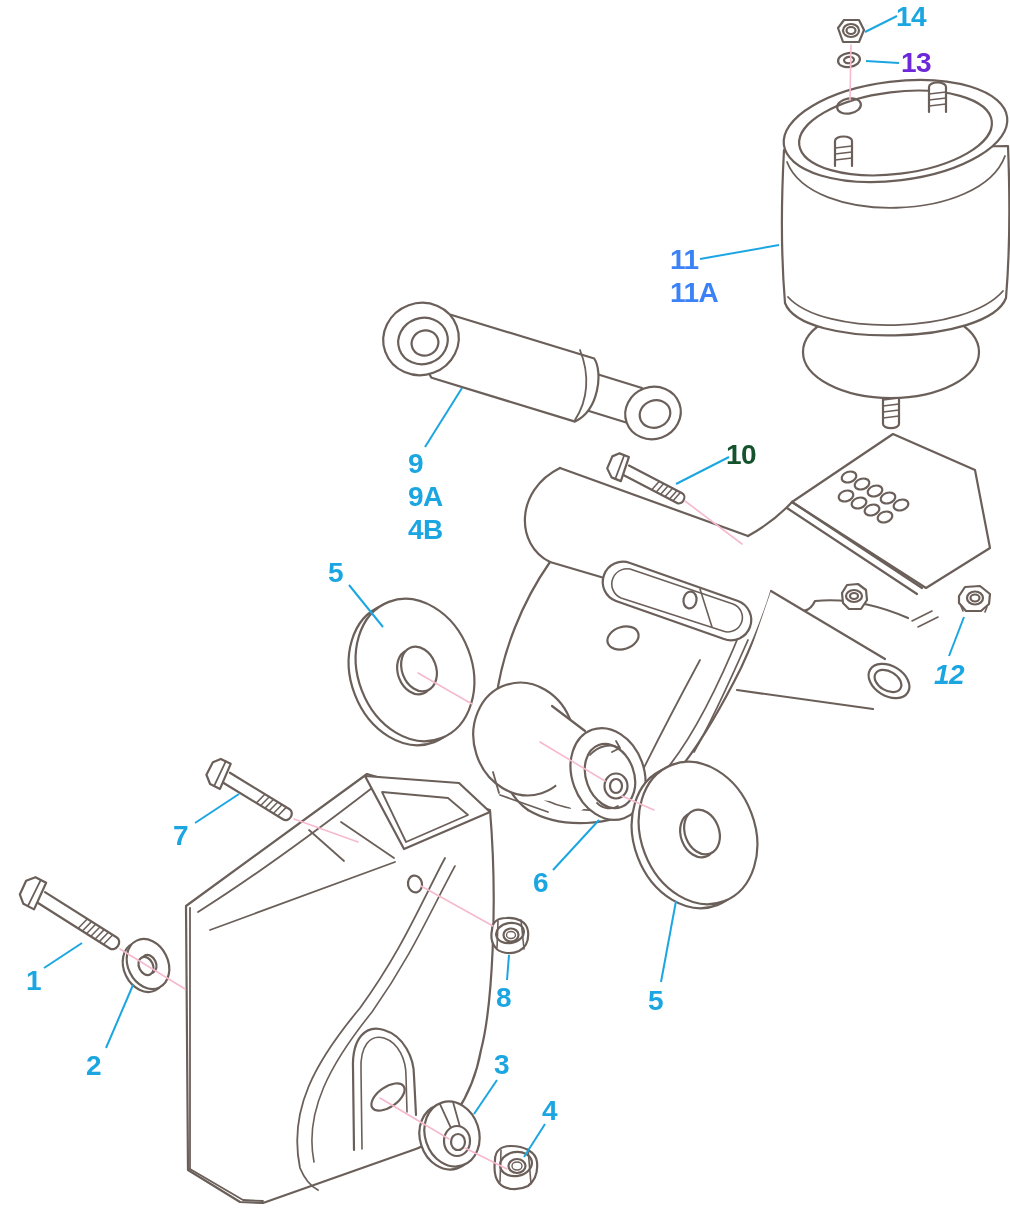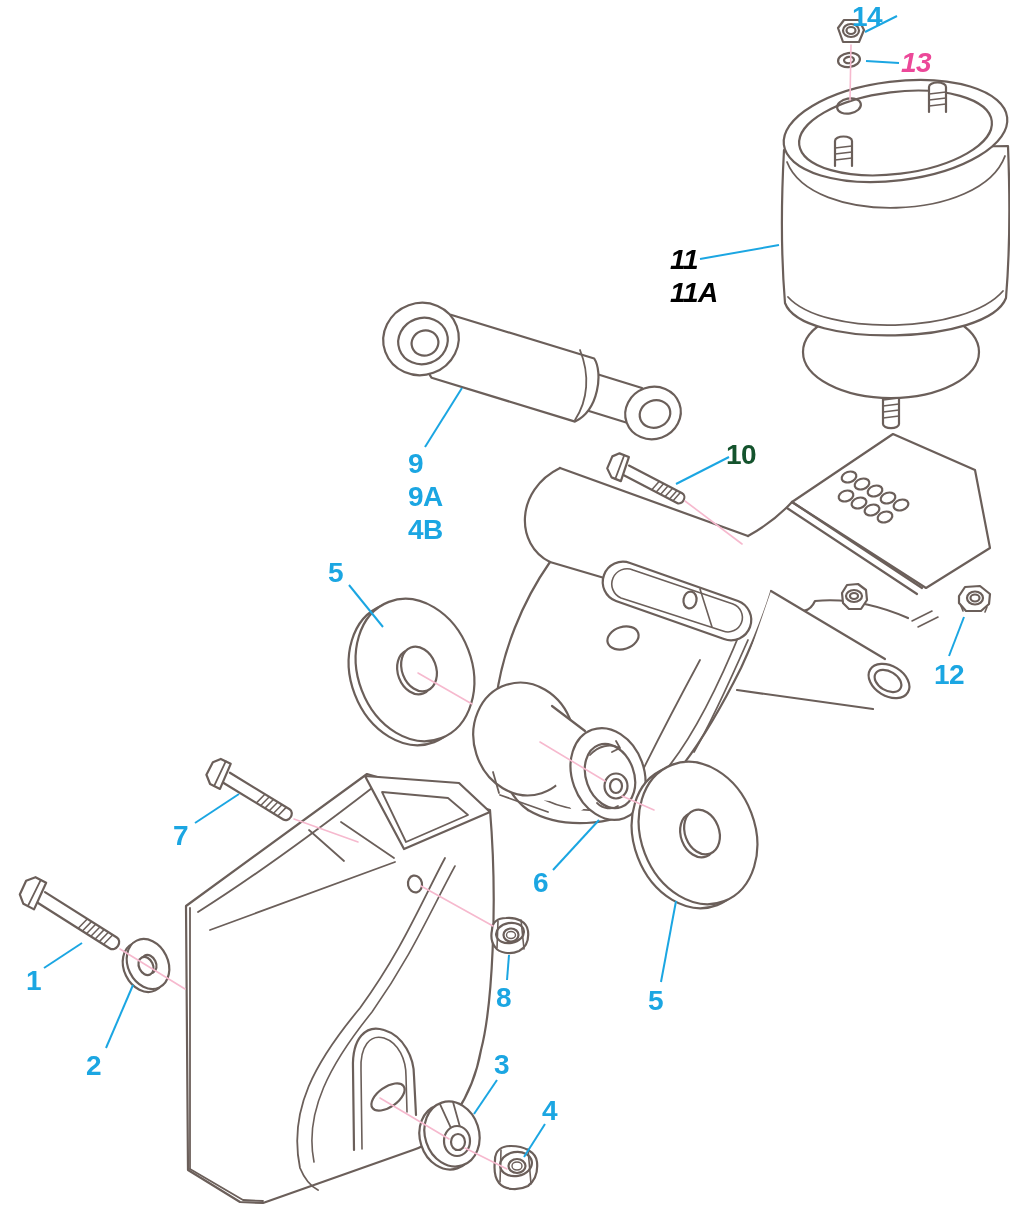--- a/index.html
+++ b/index.html
@@ -303,28 +303,28 @@
         <div>8</div>
       </div>
       <div class="callout" style="left: 408px; top: 447px; color: rgb(27, 166, 226);">
         <div>9</div>
         <div>9A</div>
         <div>4B</div>
       </div>
       <div class="callout" style="left: 726px; top: 438px; color: #14532d;">
         <div>10</div>
       </div>
-      <div class="callout" style="left: 670px; top: 243px; color: #000000; font-style: italic;">
+      <div class="callout" style="left: 670px; top: 243px; color: #3b82f6;">
         <div>11</div>
         <div>11A</div>
       </div>
-      <div class="callout" style="left: 934px; top: 658px; color: rgb(27, 166, 226);">
+      <div class="callout" style="left: 934px; top: 658px; color: rgb(27, 166, 226); font-style: italic;">
         <div>12</div>
       </div>
-      <div class="callout" style="left: 901px; top: 46px; color: #ec4899; font-style: italic;">
+      <div class="callout" style="left: 901px; top: 46px; color: #6d28d9;">
         <div>13</div>
       </div>
-      <div class="callout" style="left: 852px; top: 0px; color: rgb(27, 166, 226);">
+      <div class="callout" style="left: 896px; top: 0px; color: rgb(27, 166, 226);">
         <div>14</div>
       </div>
     </div>
 
 </div>
 
 </body></html>

